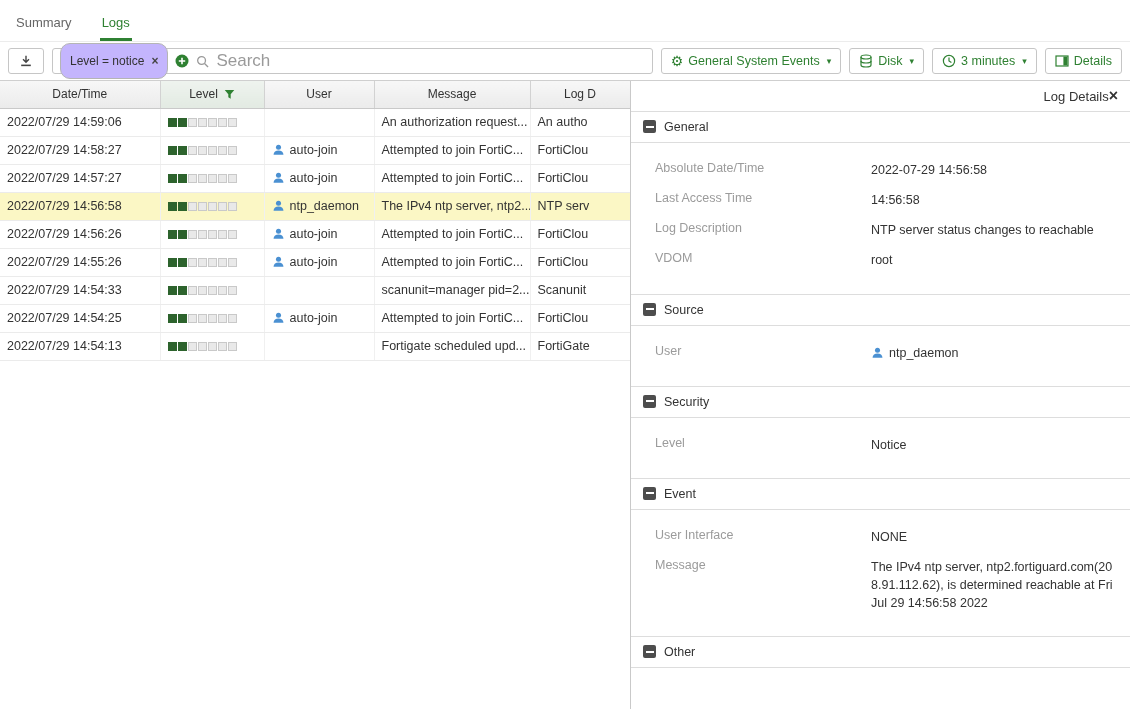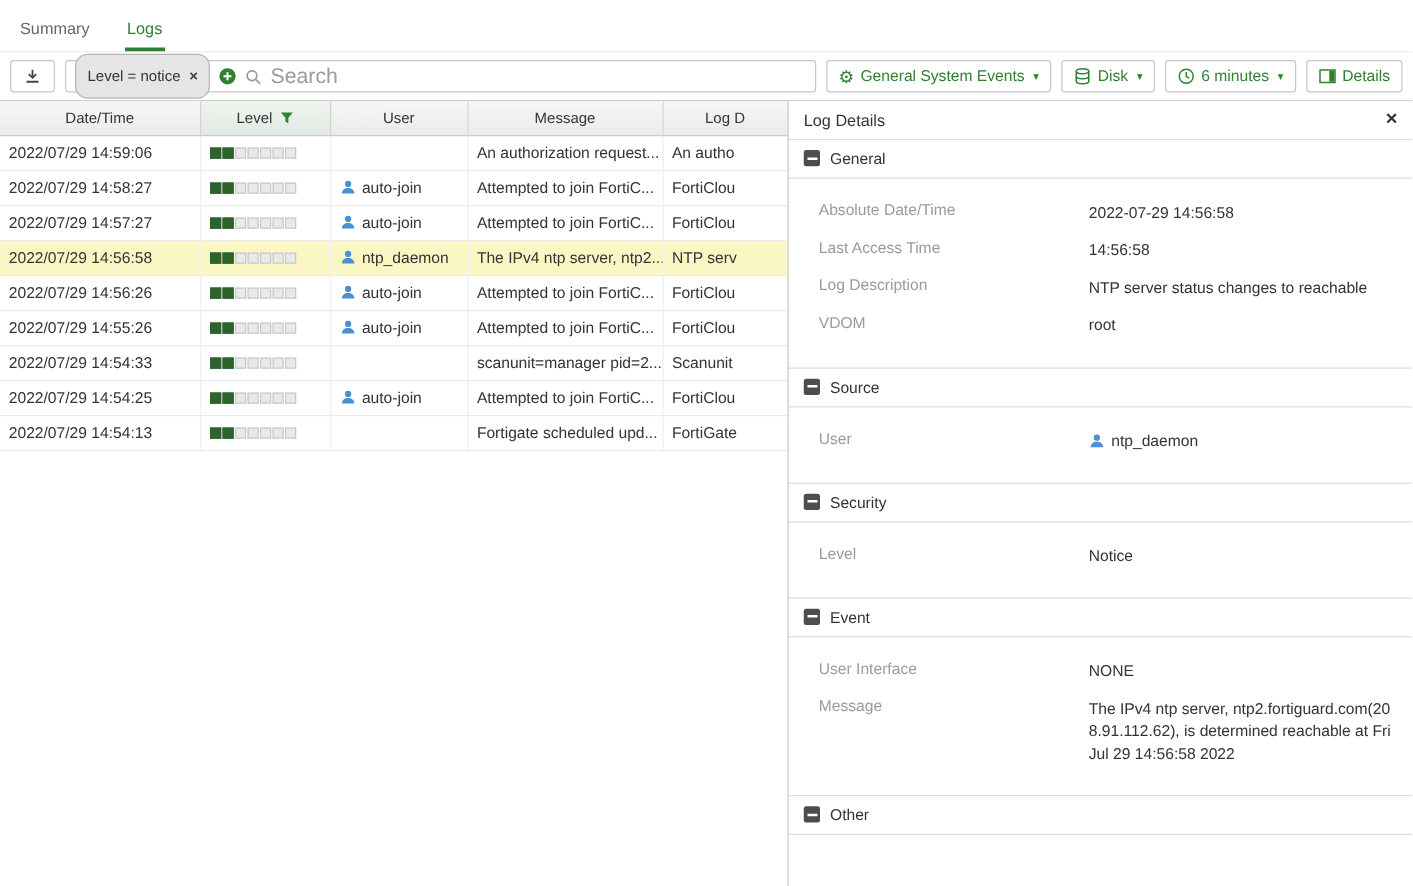--- a/index.html
+++ b/index.html
@@ -20,21 +20,21 @@
   
   .toolbar { height:38px; display:flex; align-items:center; padding:0 8px; gap:8px; background:#fff; flex:0 0 auto; }
   .tbtn { height:26px; display:inline-flex; align-items:center; gap:5px; padding:0 9px; border:1px solid #c6c6c6; border-radius:3px;
           background:#fff; color:var(--accent-green,#2f8132); font-family:inherit; font-size:12.5px; cursor:pointer; white-space:nowrap; }
   .icon-btn { color:#444; padding:0 10px; }
   .ic { width:14px; height:14px; display:block; }
   .gear { font-size:14px; line-height:1; }
   .caret { font-size:9px; margin-left:2px; }
   .searchbox { flex:1; height:26px; min-width:0; border:1px solid #c6c6c6; border-radius:3px; background:#fff;
                display:flex; align-items:center; gap:7px; padding:0 7px; }
-  .chip { display:inline-flex; align-items:center; gap:7px; height:36px; padding:0 9px; background:#e5e5e5;
+  .chip { display:inline-flex; align-items:center; gap:7px; height:36px; padding:0 9px; background:#c4b5fd;
           border:1px solid #b5b5b5; border-radius:10px; font-size:12px; color:#333; white-space:nowrap; }
   .chip .x { font-weight:bold; font-size:12px; color:#444; cursor:pointer; line-height:1; }
   .plus-ic { width:14px; height:14px; color:var(--accent-green,#2f8132); flex:0 0 auto; }
   .search-ic { width:13px; height:13px; color:#999; flex:0 0 auto; }
   .search-input { flex:1; min-width:0; border:none; outline:none; background:transparent; font-family:inherit; font-size:17px; color:#333; }
   .search-input::placeholder { color:#9a9a9a; }
 
   
   .content { position:relative; flex:1; border-top:1px solid #cfcfcf; overflow:hidden; background:#fff; }
   table { border-collapse:collapse; table-layout:fixed; width:630px; }
@@ -49,21 +49,21 @@
   tr.log-row { cursor:pointer;margin-left:37px; }
   tr.selected td { background:var(--selected-row,#fbf7c5); }
   .levelbar { display:inline-flex; gap:1px; vertical-align:middle; }
   .seg { display:inline-block; width:9px; height:9px; background:#e9e9e9; border:1px solid #c9c9c9; }
   .seg.filled { background:var(--level-bar-green,#2d632d); border-color:var(--level-bar-green,#2d632d); }
   .user-ic { width:13px; height:13px; fill:var(--user-icon-blue,#4a90d2); vertical-align:-2px; margin-right:5px; }
 
   
   .details-panel { position:absolute; top:0; left:630px; right:0; bottom:0; background:#fff; border-left:1px solid #c9c9c9;
                    display:flex; flex-direction:column; overflow:hidden; }
-  .dheader { display:flex; align-items:center; justify-content:space-between; padding:7px 12px; font-size:13px; color:#333; flex:0 0 auto; }
+  .dheader { display:flex; align-items:center; justify-content:flex-end; padding:7px 12px; font-size:13px; color:#333; flex:0 0 auto; }
   .dclose { font-size:16px; font-weight:bold; color:#333; cursor:pointer; line-height:1; }
   .dbody { flex:1; overflow:hidden; }
   .dsection-header { display:flex; align-items:flex-start; gap:8px; padding:8px 12px; border-top:1px solid #ddd; border-bottom:1px solid #ddd; cursor:pointer; }
   .collapse-icon { width:13px; height:13px; background:#4d4d4d; border-radius:2px; position:relative; flex:0 0 auto; }
   .collapse-icon::after { content:""; position:absolute; left:2.5px; right:2.5px; top:5.5px; height:2px; background:#fff; }
   .dsection-title { font-size:12.5px; color:#333; }
   .dfields { padding:12px 0 18px; }
   .dfield { display:flex; padding:6px 16px 6px 24px; }
   .dlabel { flex:0 0 216px; color:#9b9b9b; }
   .dvalue { flex:1; color:#333; word-break:break-all; line-height:1.45; }
@@ -117,21 +117,21 @@
       </svg>
       <span>Disk</span>
       <span class="caret">▾</span>
     </button>
 
     <button class="tbtn">
       <svg class="ic" viewBox="0 0 14 14">
         <circle cx="7" cy="7" r="5.6" fill="none" stroke="currentColor" stroke-width="1.2"></circle>
         <path d="M7 3.6V7l2.4 1.6" fill="none" stroke="currentColor" stroke-width="1.2"></path>
       </svg>
-      <span>6 minutes</span>
+      <span>3 minutes</span>
       <span class="caret">▾</span>
     </button>
 
     <button class="tbtn">
       <svg class="ic" viewBox="0 0 14 14">
         <rect x="1" y="2" width="12" height="10" fill="none" stroke="currentColor" stroke-width="1.2"></rect>
         <rect x="8.4" y="2.6" width="4" height="8.8" fill="currentColor"></rect>
       </svg>
       <span>Details</span>
     </button>

